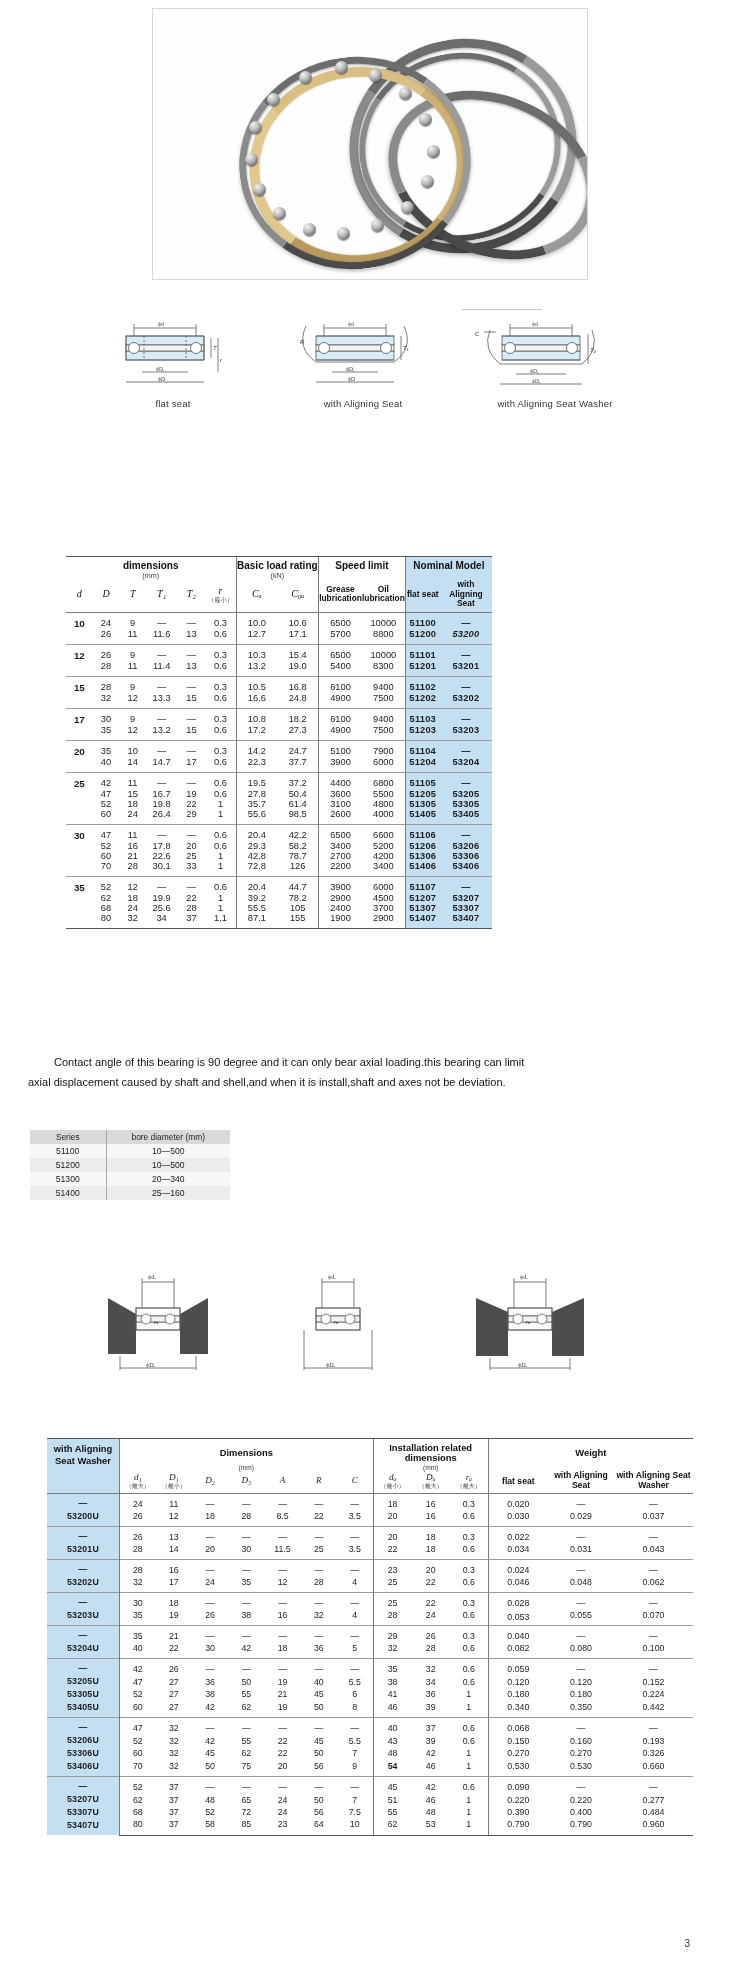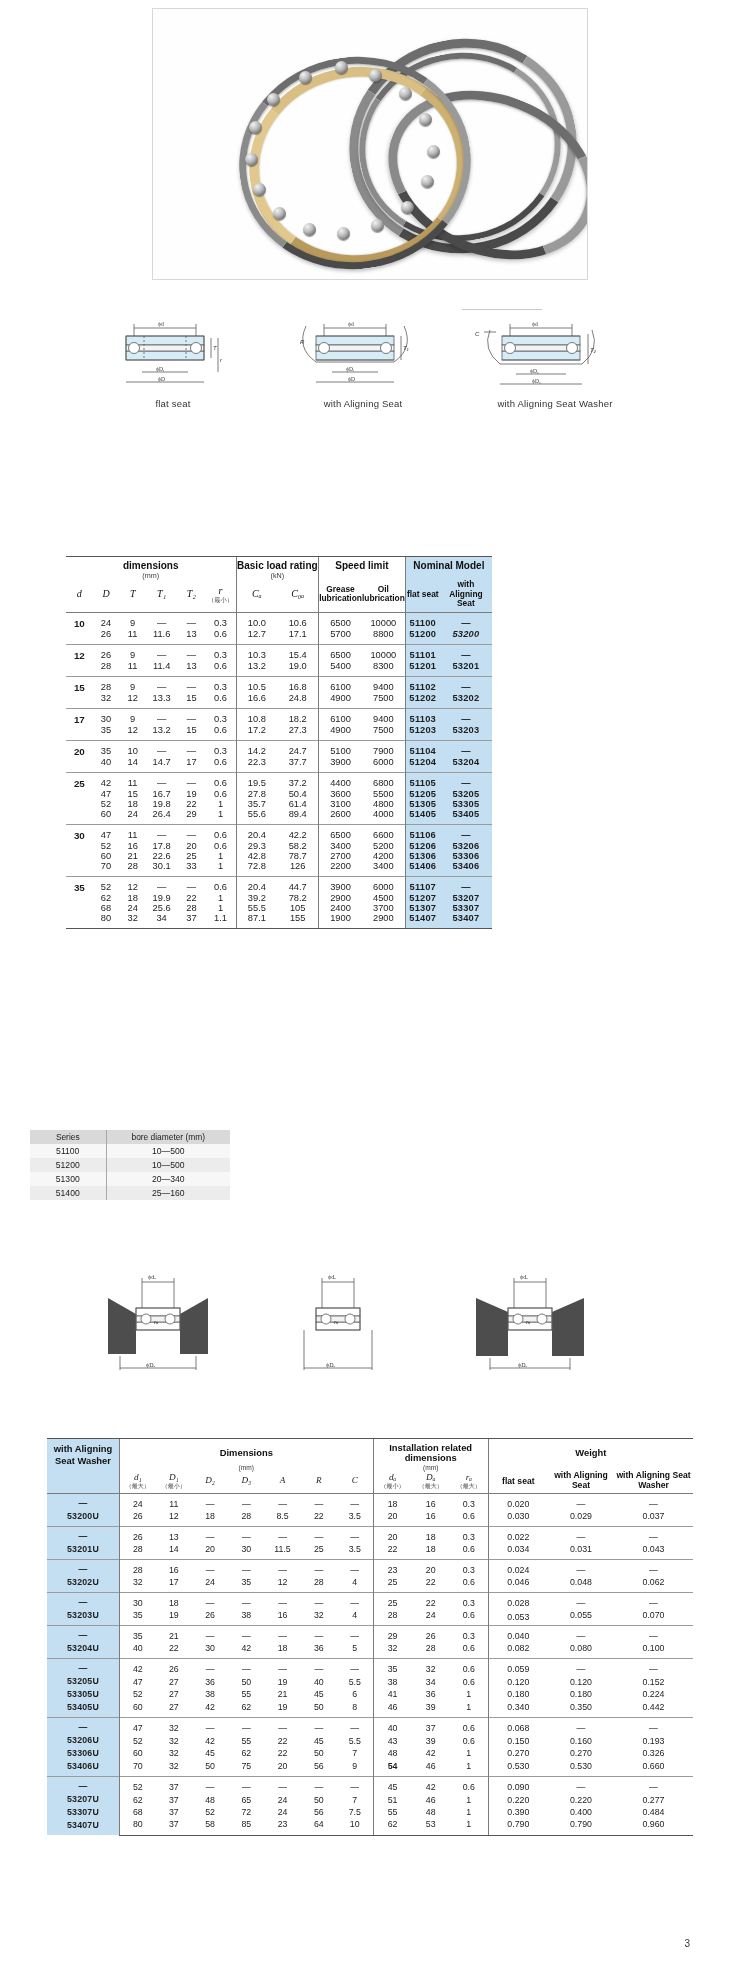--- a/index.html
+++ b/index.html
@@ -469,21 +469,21 @@
           <td class="model blue" style="">53305</td>
         </tr>
         <tr>
           <td class="cell-d" style="padding-bottom: 5px;"></td>
           <td class="cell" style="padding-bottom: 5px;">60</td>
           <td class="cell" style="padding-bottom: 5px;">24</td>
           <td class="cell" style="padding-bottom: 5px;">26.4</td>
           <td class="cell" style="padding-bottom: 5px;">29</td>
           <td class="cell" style="padding-bottom: 5px;">1</td>
           <td class="cell bd-l" style="padding-bottom: 5px;">55.6</td>
-          <td class="cell" style="padding-bottom: 5px;">89.4</td>
+          <td class="cell" style="padding-bottom: 5px;">98.5</td>
           <td class="cell bd-l" style="padding-bottom: 5px;">2600</td>
           <td class="cell" style="padding-bottom: 5px;">4000</td>
           <td class="model bd-l blue" style="padding-bottom: 5px;">51405</td>
           <td class="model blue" style="padding-bottom: 5px;">53405</td>
         </tr>
         <tr>
           <td class="cell-d grp-sep" style="padding-top: 5px;">30</td>
           <td class="cell grp-sep" style="padding-top: 5px;">47</td>
           <td class="cell grp-sep" style="padding-top: 5px;">11</td>
           <td class="cell grp-sep" style="padding-top: 5px;">—</td>
@@ -590,20 +590,24 @@
           <td class="cell bd-l bd-bot" style="padding-bottom: 5px;">87.1</td>
           <td class="cell bd-bot" style="padding-bottom: 5px;">155</td>
           <td class="cell bd-l bd-bot" style="padding-bottom: 5px;">1900</td>
           <td class="cell bd-bot" style="padding-bottom: 5px;">2900</td>
           <td class="model bd-l blue bd-bot" style="padding-bottom: 5px; margin-left: 44px;">51407</td>
           <td class="model blue bd-bot" style="padding-bottom: 5px;">53407</td>
         </tr>
       </tbody>
   </table>
 
+  <div class="para">
+    <span class="ind"></span><span>Contact angle of this bearing is 90 degree and it can only bear axial loading.this bearing can limit axial</span>
+    <span>displacement caused by shaft and shell,and when it is install,shaft and axes not be deviation.</span>
+  </div>
 
   <table class="tbl-series">
     <colgroup>
         <col style="width:76px">
         <col style="width:124px">
       </colgroup>
     <thead>
       <tr class="hdr">
         <td>Series</td>
         <td>bore  diameter  (mm)</td>

